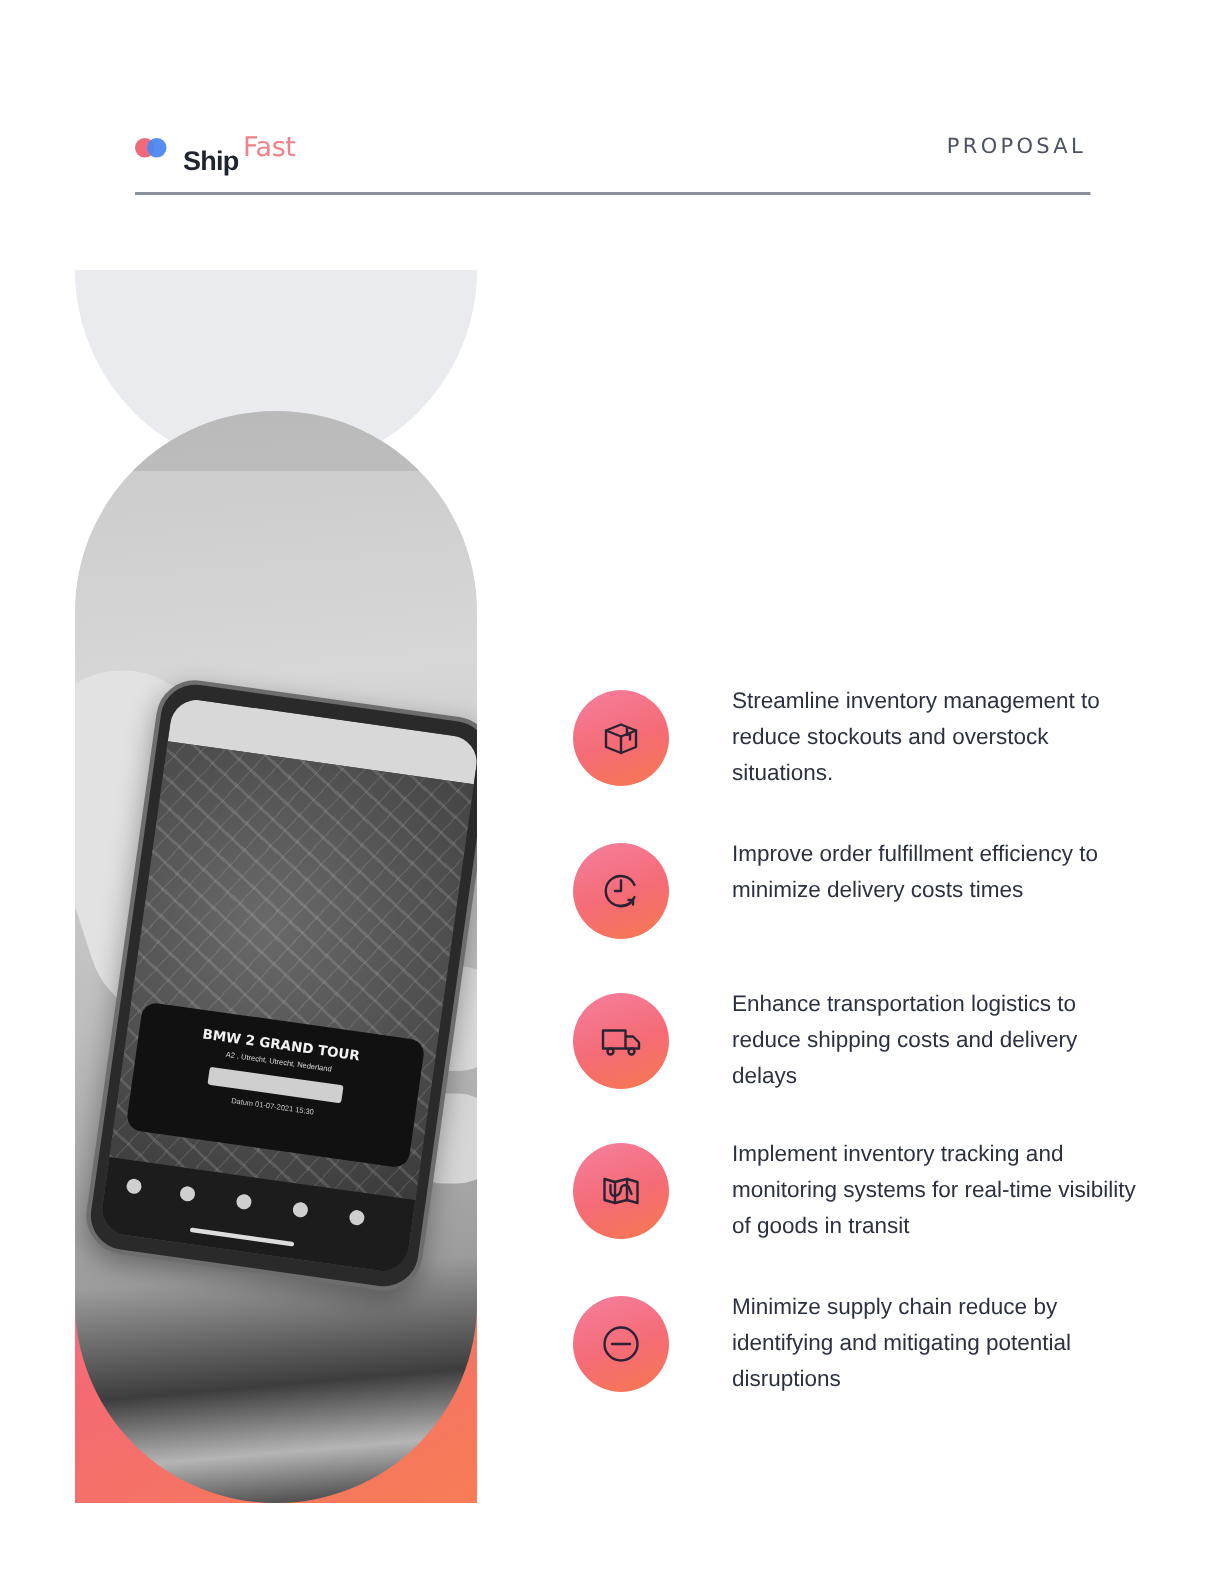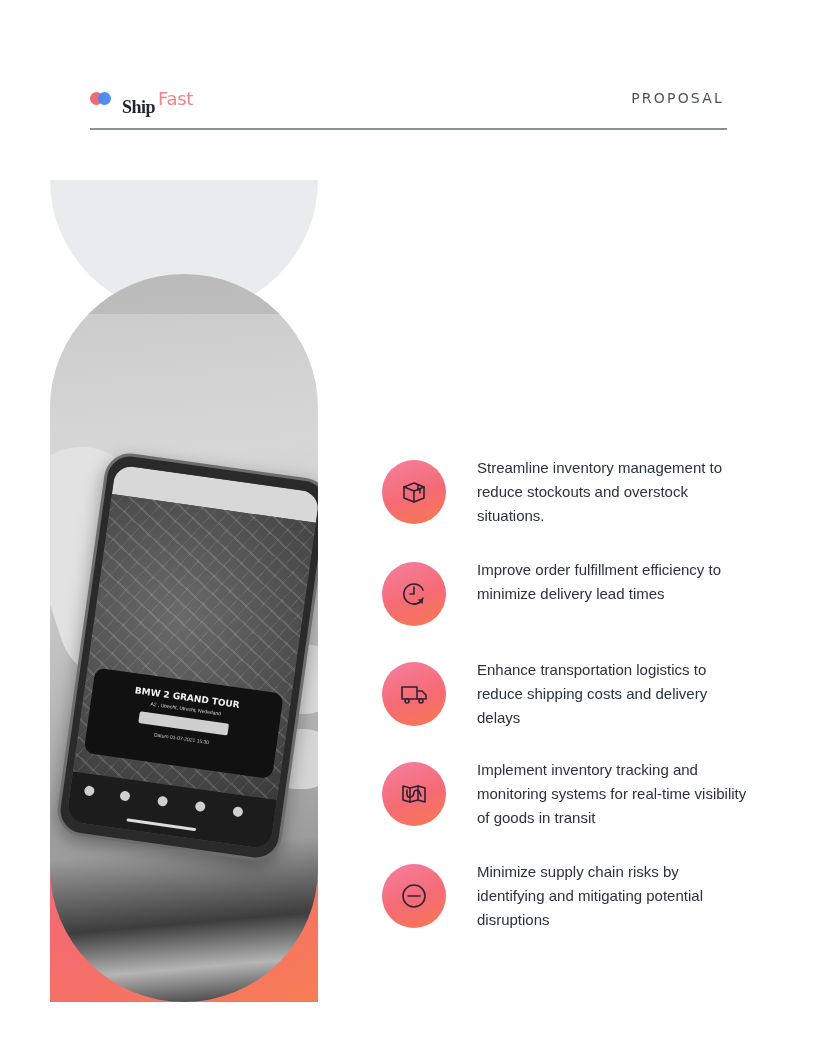--- a/index.html
+++ b/index.html
@@ -8,21 +8,21 @@
     background: #ffffff;
     font-family: "Liberation Sans", "DejaVu Sans", sans-serif;
     color: #2a2f3a;
   }
   .header { position: absolute; left: 90px; top: 84px; width: 636px; height: 30px; }
   .logo { position: absolute; left: 0; top: 0; display: flex; align-items: center; height: 28px; }
   .logo-dots { position: relative; width: 24px; height: 14px; margin-right: 8px; }
   .dot { position: absolute; top: 1px; width: 13px; height: 13px; border-radius: 50%; }
   .dot-red { left: 0; background: #f06a7a; }
   .dot-blue { left: 8px; background: #4c87f0; opacity: 0.95; }
-  .logo-ship { font-family: Liberation Serif, serif; font-weight: bold; font-size: 18px; color: #1f2433; letter-spacing: -0.5px; margin-top: 19px; }
+  .logo-ship { font-family: Liberation Sans, sans-serif; font-weight: bold; font-size: 18px; color: #1f2433; letter-spacing: -0.5px; margin-top: 19px; }
   .logo-fast { font-family: "DejaVu Sans", sans-serif; font-size: 18px; color: #f0838a; margin-left: 3px; letter-spacing: -0.3px; }
   .doc-type {
     position: absolute; right: 2px; top: 6px;
     font-family: "DejaVu Sans", sans-serif; font-size: 14px; letter-spacing: 2.2px; color: #4b5261;
   }
   .rule { position: absolute; left: 90px; top: 128px; width: 637px; height: 2px; background: #8a909c; }
 
   
   .visual { position: absolute; left: 50px; top: 180px; width: 268px; height: 822px; overflow: hidden; }
   .half-circle {
@@ -82,21 +82,21 @@
   .title span { display: block; }
   .objectives { position: absolute; left: 382px; top: 460px; width: 360px; }
   .obj { position: absolute; left: 0; width: 360px; }
   .icon-circle {
     position: absolute; left: 0; width: 64px; height: 64px; border-radius: 50%;
     background: linear-gradient(160deg, #f57fa0 0%, #f56b74 55%, #f7794f 100%);
     display: flex; align-items: center; justify-content: center;
   }
   .icon-circle svg { width: 30px; height: 30px; }
   .obj-text {
-    position: absolute; left: 95px; top: -4px; width: 270px;
+    position: absolute; left: 106px; top: -4px; width: 270px;
     font-family: "Liberation Sans", sans-serif; font-size: 15px; line-height: 24px; color: #2b3140;
   }
 </style>
 </head>
 <body>
 
 <div class="header">
   <div class="logo">
     <div class="logo-dots">
       <span class="dot dot-red"></span>
@@ -160,21 +160,21 @@
 
   <div class="obj" style="top:102px">
     <div class="icon-circle">
       <svg viewBox="0 0 30 30" fill="none" stroke="#2b2333" stroke-width="1.6" stroke-linecap="round" stroke-linejoin="round">
         <path d="M24 19 A10 10 0 1 1 24 11"></path>
         <path d="M15 8 L15 15 L11 15"></path>
         <path d="M20 21 L23 21 L23 24"></path>
         <path d="M14 25 A10 10 0 0 0 23 21"></path>
       </svg>
     </div>
-    <div class="obj-text">Improve order fulfillment efficiency to minimize delivery lead times</div>
+    <div class="obj-text">Improve order fulfillment efficiency to minimize delivery costs times</div>
   </div>
 
   <div class="obj" style="top:202px">
     <div class="icon-circle">
       <svg viewBox="0 0 30 30" fill="none" stroke="#2b2333" stroke-width="1.6" stroke-linejoin="round">
         <rect x="3" y="8" width="15" height="12"></rect>
         <path d="M18 12 L23 12 L27 16 L27 20 L18 20"></path>
         <circle cx="8" cy="22" r="2"></circle>
         <circle cx="22" cy="22" r="2"></circle>
       </svg>
@@ -194,15 +194,15 @@
     <div class="obj-text">Implement inventory tracking and monitoring systems for real-time visibility of goods in transit</div>
   </div>
 
   <div class="obj" style="top:404px">
     <div class="icon-circle">
       <svg viewBox="0 0 30 30" fill="none" stroke="#2b2333" stroke-width="1.6" stroke-linecap="round">
         <circle cx="15" cy="15" r="11"></circle>
         <path d="M9 15 L21 15"></path>
       </svg>
     </div>
-    <div class="obj-text">Minimize supply chain risks by identifying and mitigating potential disruptions</div>
+    <div class="obj-text">Minimize supply chain reduce by identifying and mitigating potential disruptions</div>
   </div>
 </div>
 
 </body></html>

